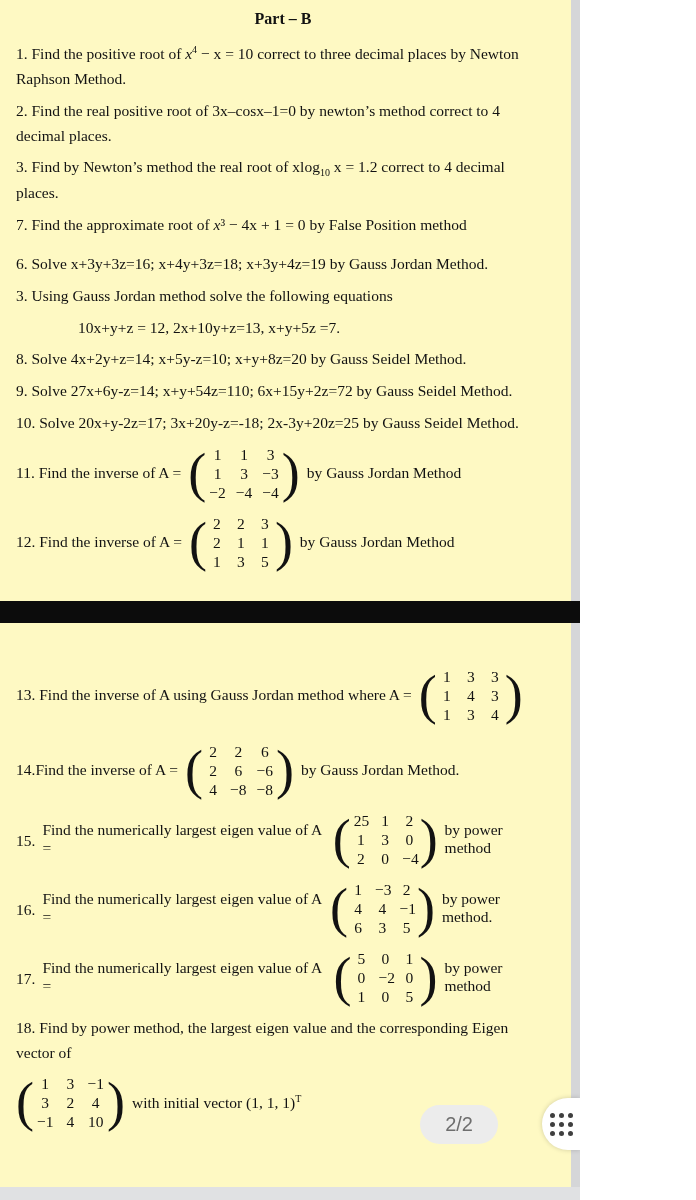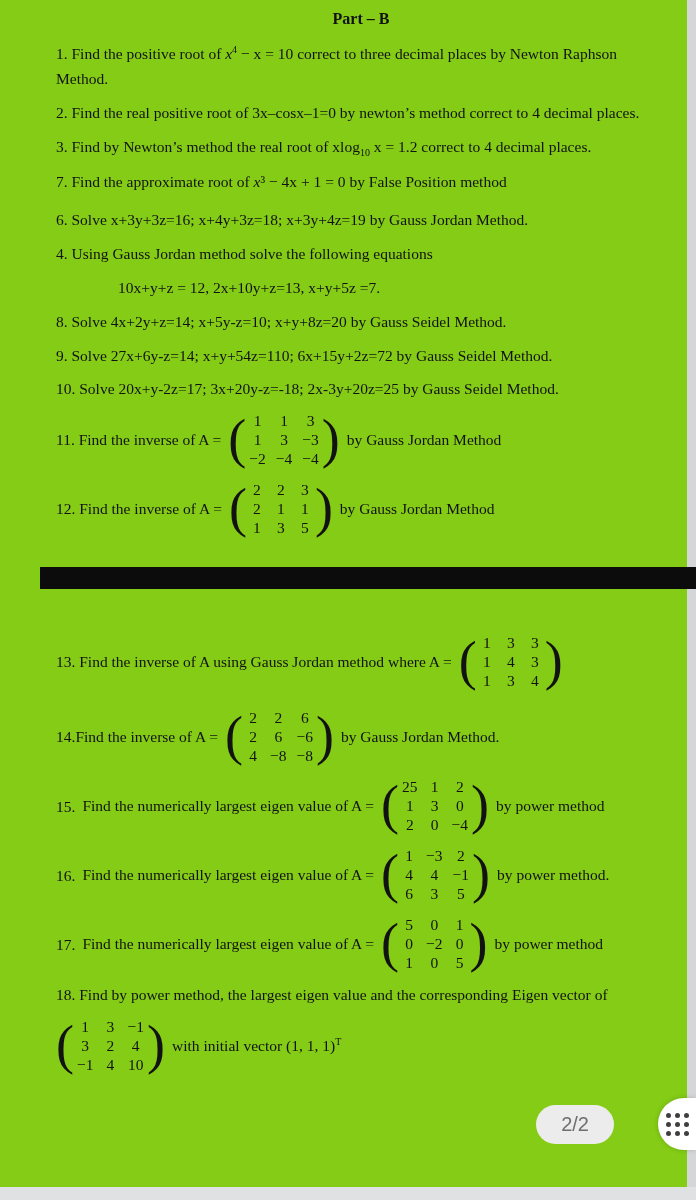--- a/index.html
+++ b/index.html
@@ -1,27 +1,26 @@
 <!DOCTYPE html>
 <html><head>
 <meta charset="utf-8">
 <style>
   * { box-sizing: border-box; }
   body { margin: 0; background: #ffffff; }
   .page {
-    position: relative; width: 696px; height: 1200px; overflow: hidden;
-    background: #84cc16; color: #121212;
+    position: relative; width: 580px; height: 1200px; overflow: hidden;
+    background: #fef9c3; color: #121212;
     font-family: "Liberation Serif", "DejaVu Serif", serif;
     font-size: 15.5px;
-    padding-left: 40px;
   }
   .content { padding: 6px 30px 0 16px; position: relative; z-index: 0; }
   .content.second { padding-top: 0; }
   .title { font-size: 16px; font-weight: bold; text-align: center; margin: 4px 0 14px; }
-  .q { margin: 9px 0 7px; line-height: 1.6; }
+  .q { margin: 3px 0 7px; line-height: 1.6; }
   .indent { padding-left: 62px; }
   .qrow { display: flex; align-items: center; gap: 7px; margin: 2px 0 8px; }
   .qnum { align-self: flex-start; margin-top: 20px; line-height: 1.6; }
   .gap-top { margin-top: 14px; }
   .matrix { display: inline-flex; align-items: center; }
   .paren { font-size: 54px; line-height: 0.95; font-weight: 400; }
   .mgrid { display: grid; column-gap: 10px; row-gap: 0; padding: 2px 3px; text-align: center; }
   .mcell { line-height: 19px; min-width: 14px; }
   sup { font-size: 10px; }
   sub { font-size: 10px; }
@@ -56,21 +55,21 @@
 
     <p class="q">2. Find the real positive root of 3x–cosx–1=0 by newton’s method correct to 4 decimal places.</p>
 
     <p class="q"><span>3. Find by Newton’s method the real root of xlog</span><sub>10</sub><span> x = 1.2 correct to 4 decimal places.</span></p>
 
     <p class="q"><span>7. Find the approximate root of </span><i class="v">x</i><span>³ − 4x + 1 = 0 by False Position method</span></p>
 
 
     <p class="q gap-top">6. Solve x+3y+3z=16; x+4y+3z=18; x+3y+4z=19 by Gauss Jordan Method.</p>
 
-    <p class="q">4. Using Gauss Jordan method solve the following equations</p>
+    <p class="q">3. Using Gauss Jordan method solve the following equations</p>
     <p class="q indent">10x+y+z = 12, 2x+10y+z=13, x+y+5z =7.</p>
 
     <p class="q">8. Solve 4x+2y+z=14; x+5y-z=10; x+y+8z=20 by Gauss Seidel Method.</p>
     <p class="q">9. Solve 27x+6y-z=14; x+y+54z=110; 6x+15y+2z=72 by Gauss Seidel Method.</p>
     <p class="q">10. Solve 20x+y-2z=17; 3x+20y-z=-18; 2x-3y+20z=25 by Gauss Seidel Method.</p>
 
     <div class="qrow">
       <span>11. Find the inverse of A =</span>
       <span class="matrix">
         <span class="paren">(</span>

